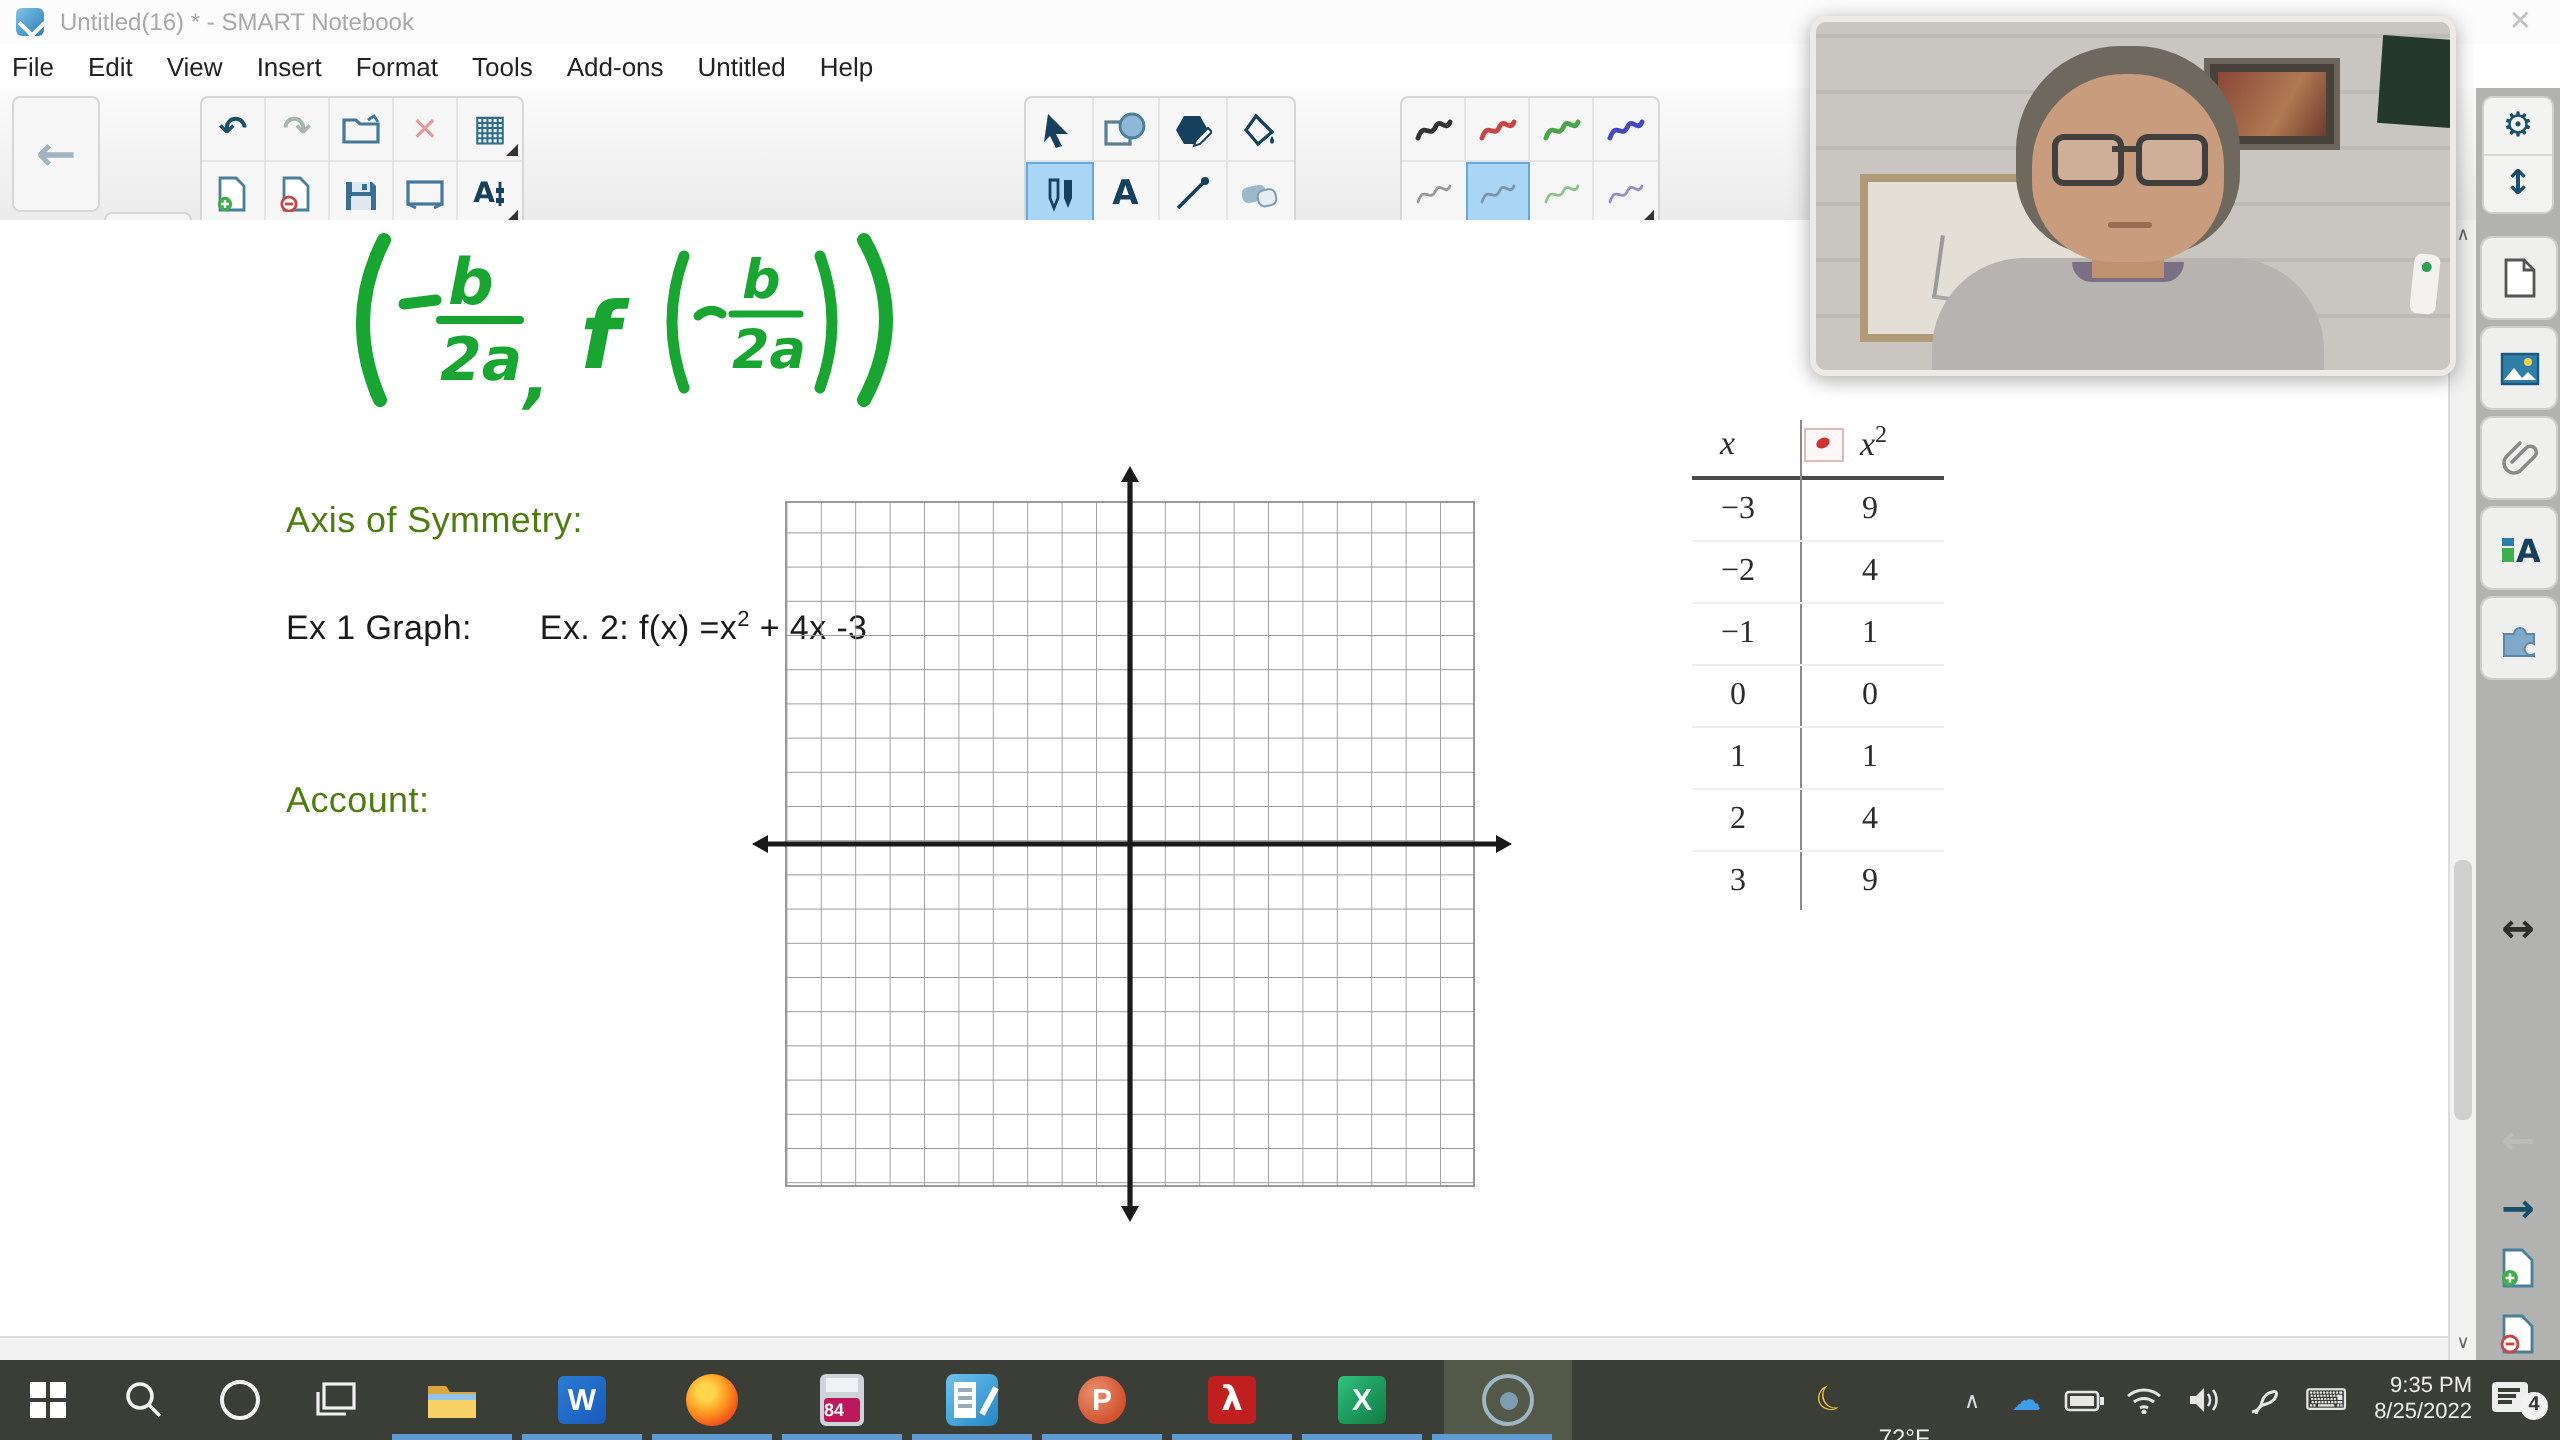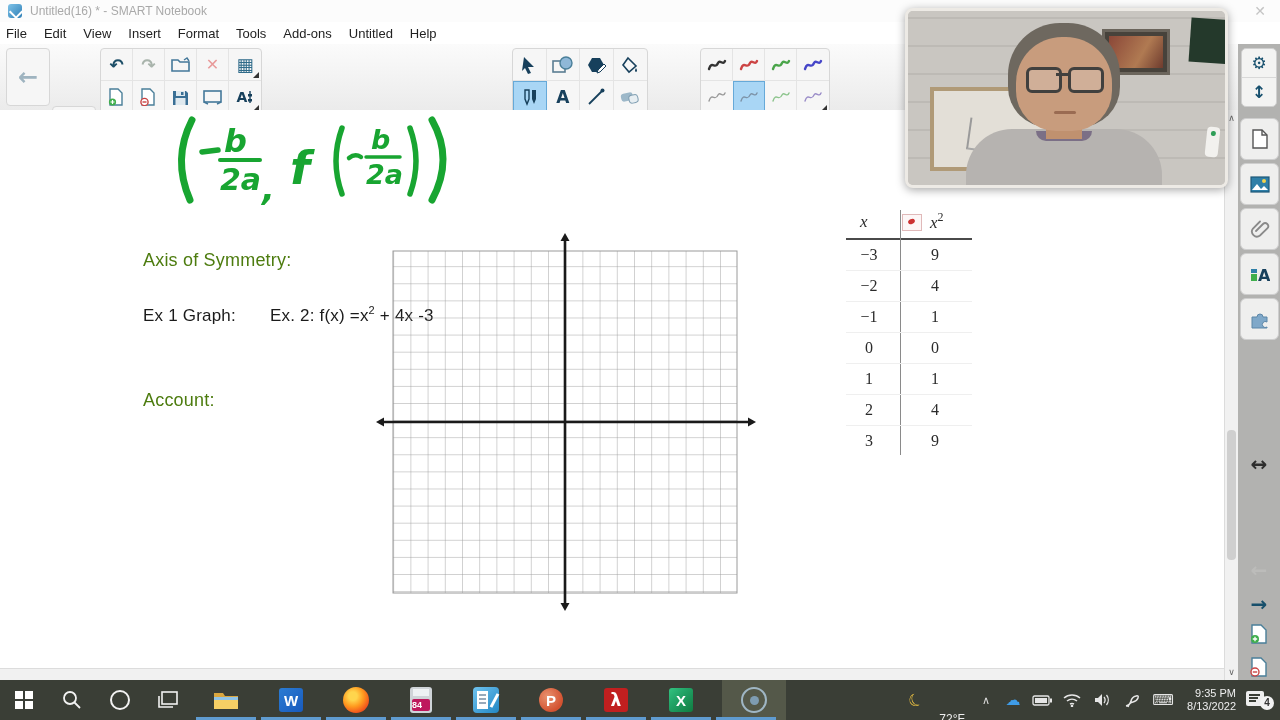--- a/index.html
+++ b/index.html
@@ -656,21 +656,21 @@
           </svg>
       </div>
       <div class="titem" style="width:30px;">
         <svg width="16" height="16">
             <path d="M2 14 q4 -1 5 -5 q1 -4 5 -5 q3 -1 2 2 q-1 3 -5 4 q-4 1 -5 5" fill="none" stroke="#e6e6e6" stroke-width="1.5"></path>
           </svg>
       </div>
       <div class="titem glyph" style="width:32px;font-size:15px;color:#e6e6e6;">⌨</div>
       <div class="clock">
         <div>9:35 PM</div>
-        <div>8/13/2022</div>
+        <div>8/25/2022</div>
       </div>
       <div class="badge-wrap">
         <div class="badge-ic">
             <i style="top:3px;width:11px;"></i>
             <i style="top:6px;width:9px;"></i>
             <i style="top:9px;width:7px;"></i>
           </div>
         <div class="badge-num">4</div>
       </div>
     </div>

